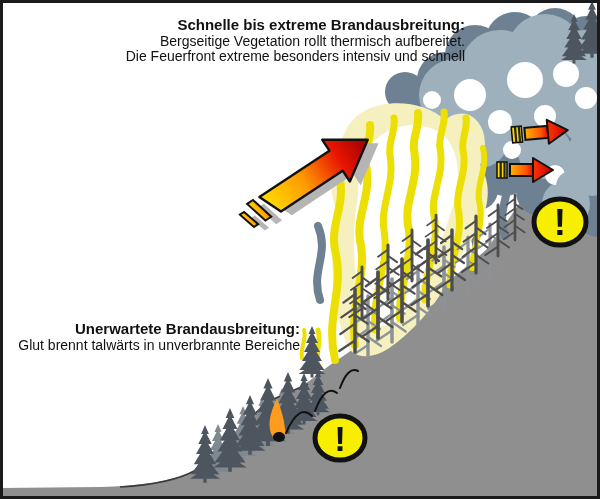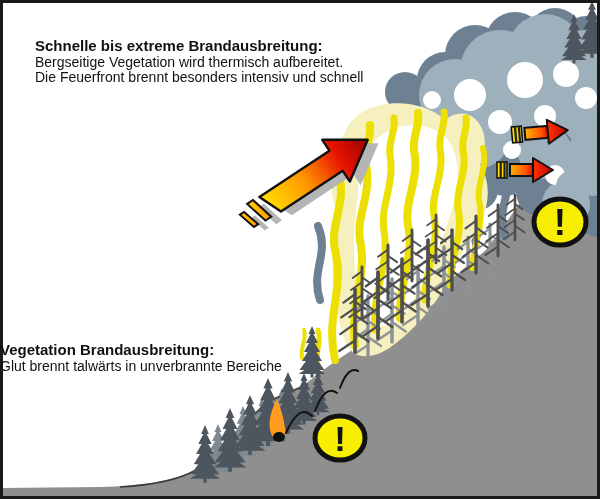--- a/index.html
+++ b/index.html
@@ -1,21 +1,21 @@
 <!DOCTYPE html>
 <html><head>
 <meta charset="utf-8">
 <style>
   html,body{margin:0;padding:0;background:#fff;}
   #stage{
     position:relative;width:600px;height:499px;overflow:hidden;
     background:#ffffff;font-family:"Liberation Sans",sans-serif;
   }
   #scene{position:absolute;left:0;top:0;width:600px;height:499px;}
-  .txt{position:absolute;text-align:left;color:#111;line-height:15.5px;z-index:5;margin-top:21px;}
+  .txt{position:absolute;text-align:right;color:#111;line-height:15.5px;z-index:5;}
   .txt .hd{font-weight:bold;font-size:15px;margin-bottom:1px;}
   .txt .ln{font-size:14px;}
   #top-text{left:35px;top:17px;width:430px;}
   #bottom-text{left:0px;top:321px;width:300px;}
   .warning-bang{font-family:"Liberation Sans",sans-serif;font-weight:bold;}
 </style>
 </head>
 <body>
 
 <div id="stage">
@@ -246,21 +246,21 @@
   <g transform="translate(340,438)">
     <ellipse rx="25" ry="22" stroke="#111" stroke-width="5" fill="#f7ee00"></ellipse>
     <text class="warning-bang" x="0" y="12.5" text-anchor="middle" font-size="35" fill="#111">!</text>
   </g>
 
   <rect x="1.5" y="1.5" width="597" height="496" fill="none" stroke-width="3" stroke="#1a1a1a"></rect>
 </svg>
 
 <div id="top-text" class="txt">
   <div class="hd">Schnelle bis extreme Brandausbreitung:</div>
-  <div class="ln">Bergseitige Vegetation wird thermisch aufbereitet.</div>
-  <div class="ln">Die Feuerfront brennt besonders intensiv und schnell</div>
+  <div class="ln">Bergseitige Vegetation rollt thermisch aufbereitet.</div>
+  <div class="ln">Die Feuerfront extreme besonders intensiv und schnell</div>
 </div>
 <div id="bottom-text" class="txt">
-  <div class="hd">Vegetation Brandausbreitung:</div>
+  <div class="hd">Unerwartete Brandausbreitung:</div>
   <div class="ln">Glut brennt talwärts in unverbrannte Bereiche</div>
 </div>
 
 </div>
 
 </body></html>

